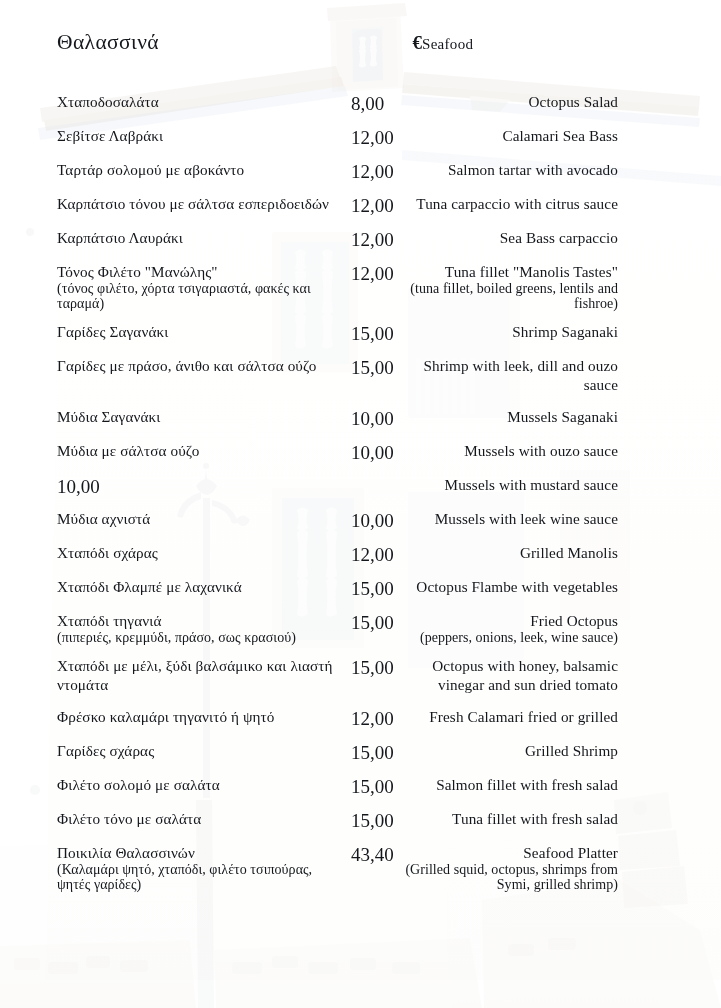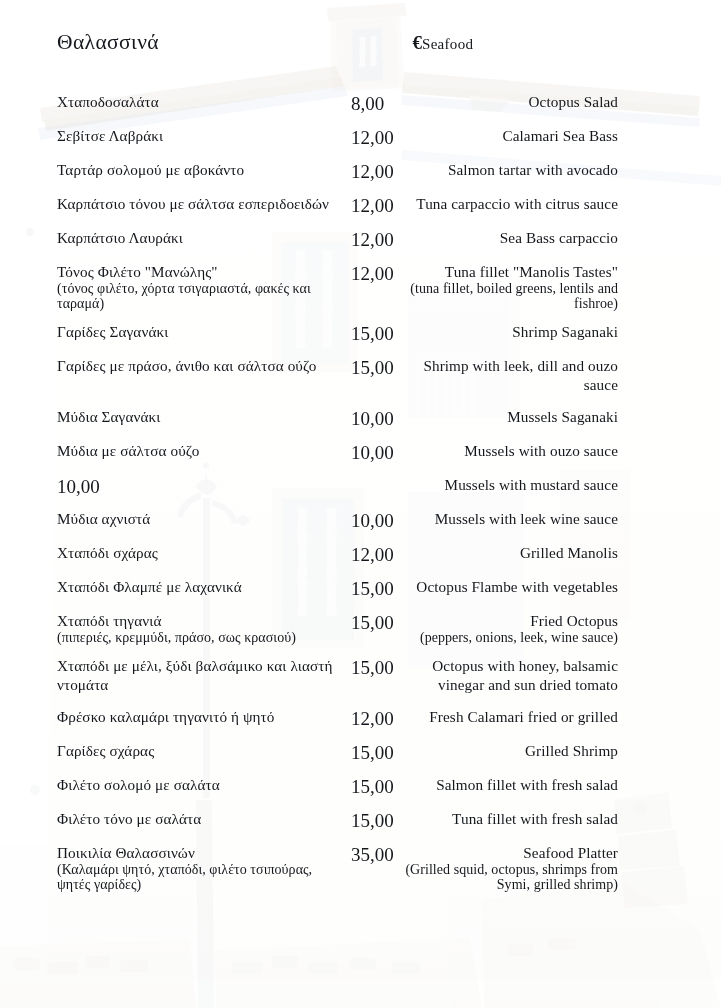--- a/index.html
+++ b/index.html
@@ -445,21 +445,21 @@
         <div class="col-price">15,00</div>
         <div class="col-en">
           <div class="name-en">Tuna fillet  with fresh salad</div>
         </div>
       </div>
       <div class="menu-row tight">
         <div class="col-gr">
           <div class="name-gr">Ποικιλία Θαλασσινών</div>
           <div class="sub-gr">(Καλαμάρι ψητό, χταπόδι, φιλέτο τσιπούρας, ψητές γαρίδες)</div>
         </div>
-        <div class="col-price">35,00</div>
+        <div class="col-price">43,40</div>
         <div class="col-en">
           <div class="name-en">Seafood Platter</div>
           <div class="sub-en">(Grilled squid, octopus, shrimps from Symi, grilled shrimp)</div>
         </div>
       </div>
     </div>
 
 </div>
 
 </body></html>

